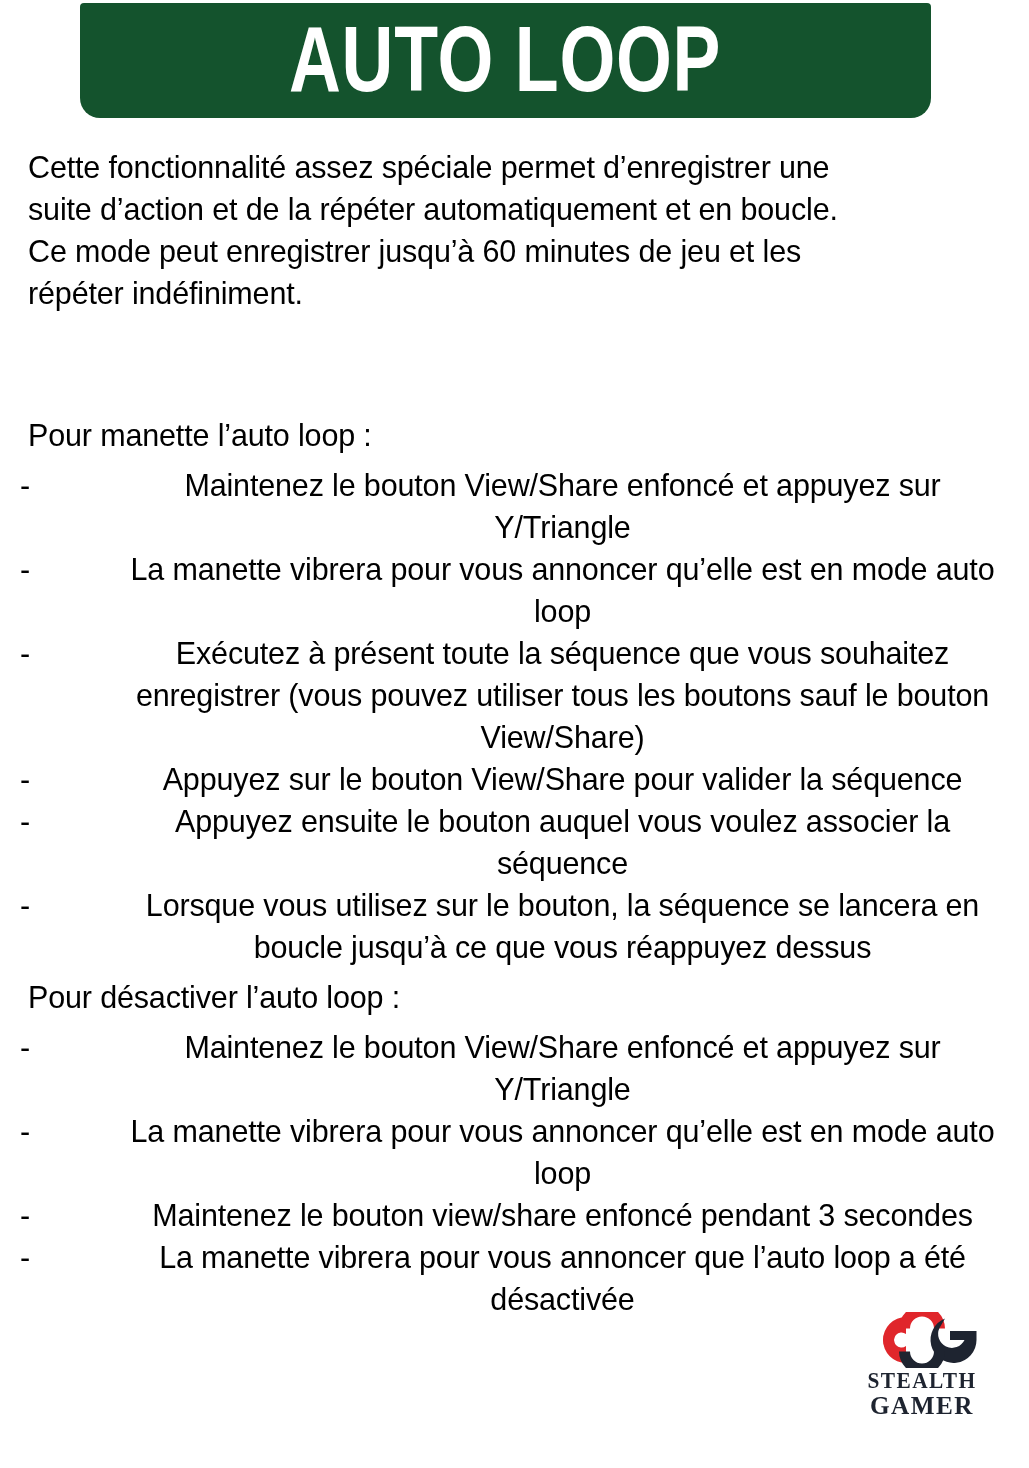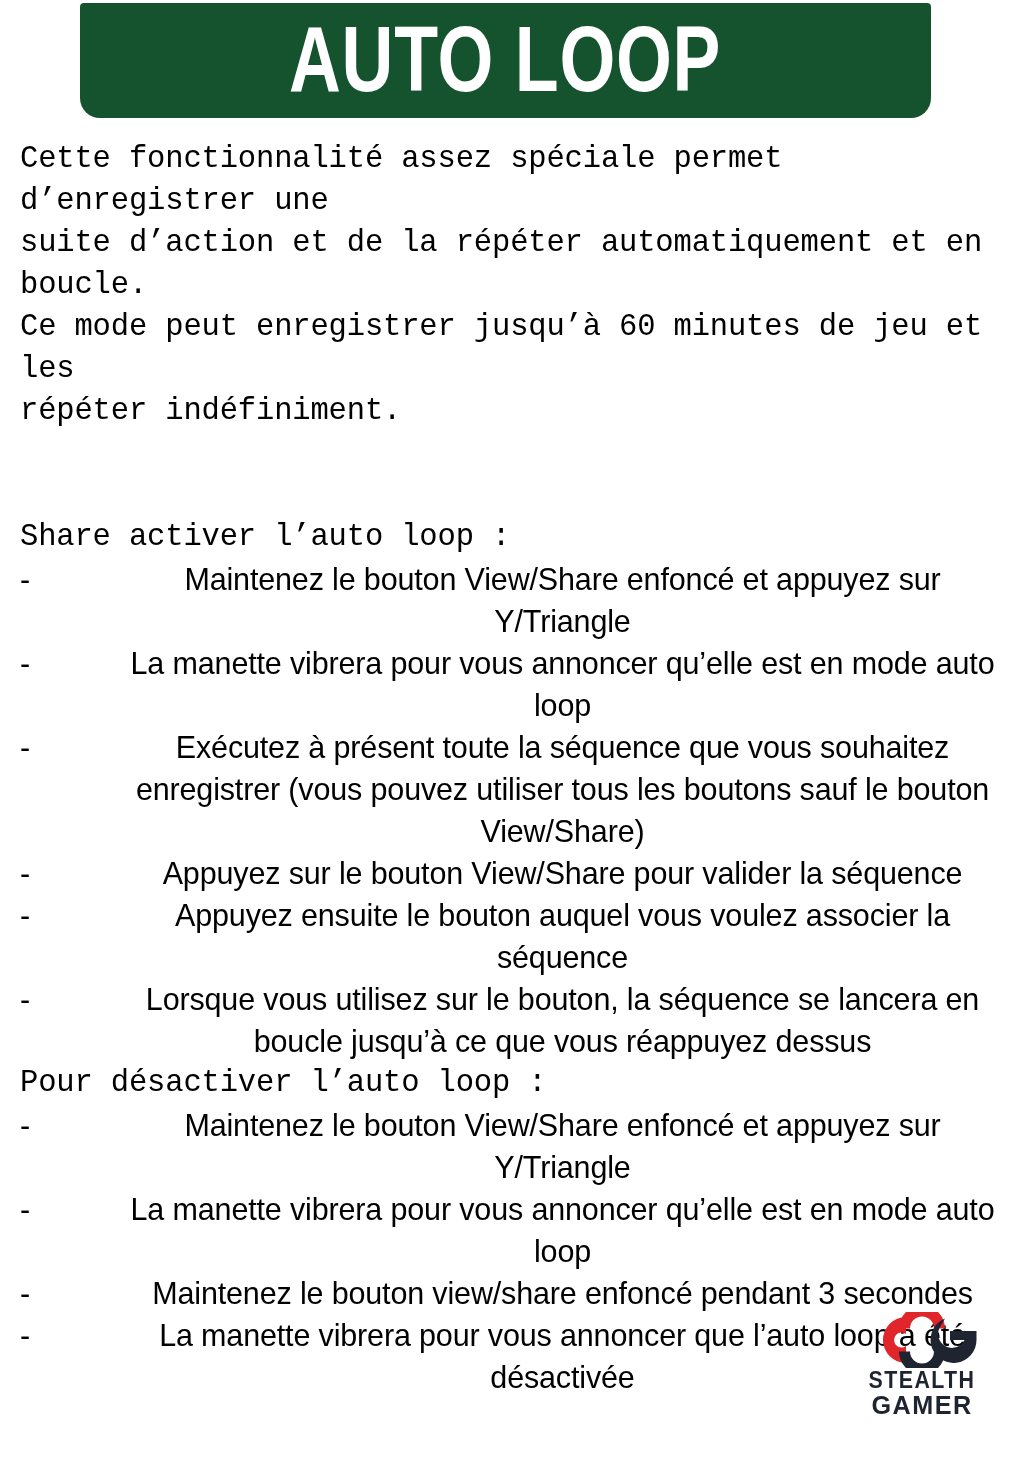--- a/index.html
+++ b/index.html
@@ -48,24 +48,23 @@
   #doc-body {
     position: absolute;
     left: 20px;
     top: 138px;
     width: 985px;
     font-size: 30.5px;
     line-height: 42px;
     letter-spacing: -0.15px;
   }
   .para {
-    margin: 0;
+    margin: 8px;
     padding: 0;
     white-space: pre-wrap;
-    font-family: Liberation Mono, monospace;
   }
   .blank-line {
     height: 42px;
   }
   .bullet-line {
     margin: 0;
     padding: 0;
     display: flex;
     align-items: flex-start;
   }
@@ -93,21 +92,21 @@
     top: 0;
     width: 120px;
     height: 56px;
   }
   #logo-wordmark {
     position: absolute;
     left: 0;
     top: 56px;
     width: 120px;
     text-align: center;
-    font-family: Liberation Sans, sans-serif;
+    font-family: Liberation Serif, serif;
     font-weight: bold;
     color: #1E2430;
     letter-spacing: 1.5px;
   }
   .wm-line {
     display: block;
     line-height: 25px;
     white-space: nowrap;
   }
   .wm-stealth {
@@ -128,21 +127,21 @@
   <div id="page-title">AUTO LOOP</div>
 </div>
 
 <div id="doc-body">
     <div class="para">Cette fonctionnalité assez spéciale permet d’enregistrer une
 suite d’action et de la répéter automatiquement et en boucle.
 Ce mode peut enregistrer jusqu’à 60 minutes de jeu et les
 répéter indéfiniment.</div>
     <div class="blank-line"></div>
     <div class="blank-line"></div>
-    <div class="para">Share activer l’auto loop :</div>
+    <div class="para">Pour manette l’auto loop :</div>
     <div class="bullet-line">
       <span class="bullet-dash">-</span>
       <span class="bullet-text">Maintenez le bouton View/Share enfoncé et appuyez sur Y/Triangle</span>
     </div>
     <div class="bullet-line">
       <span class="bullet-dash">-</span>
       <span class="bullet-text">La manette vibrera pour vous annoncer qu’elle est en mode auto loop</span>
     </div>
     <div class="bullet-line">
       <span class="bullet-dash">-</span>

